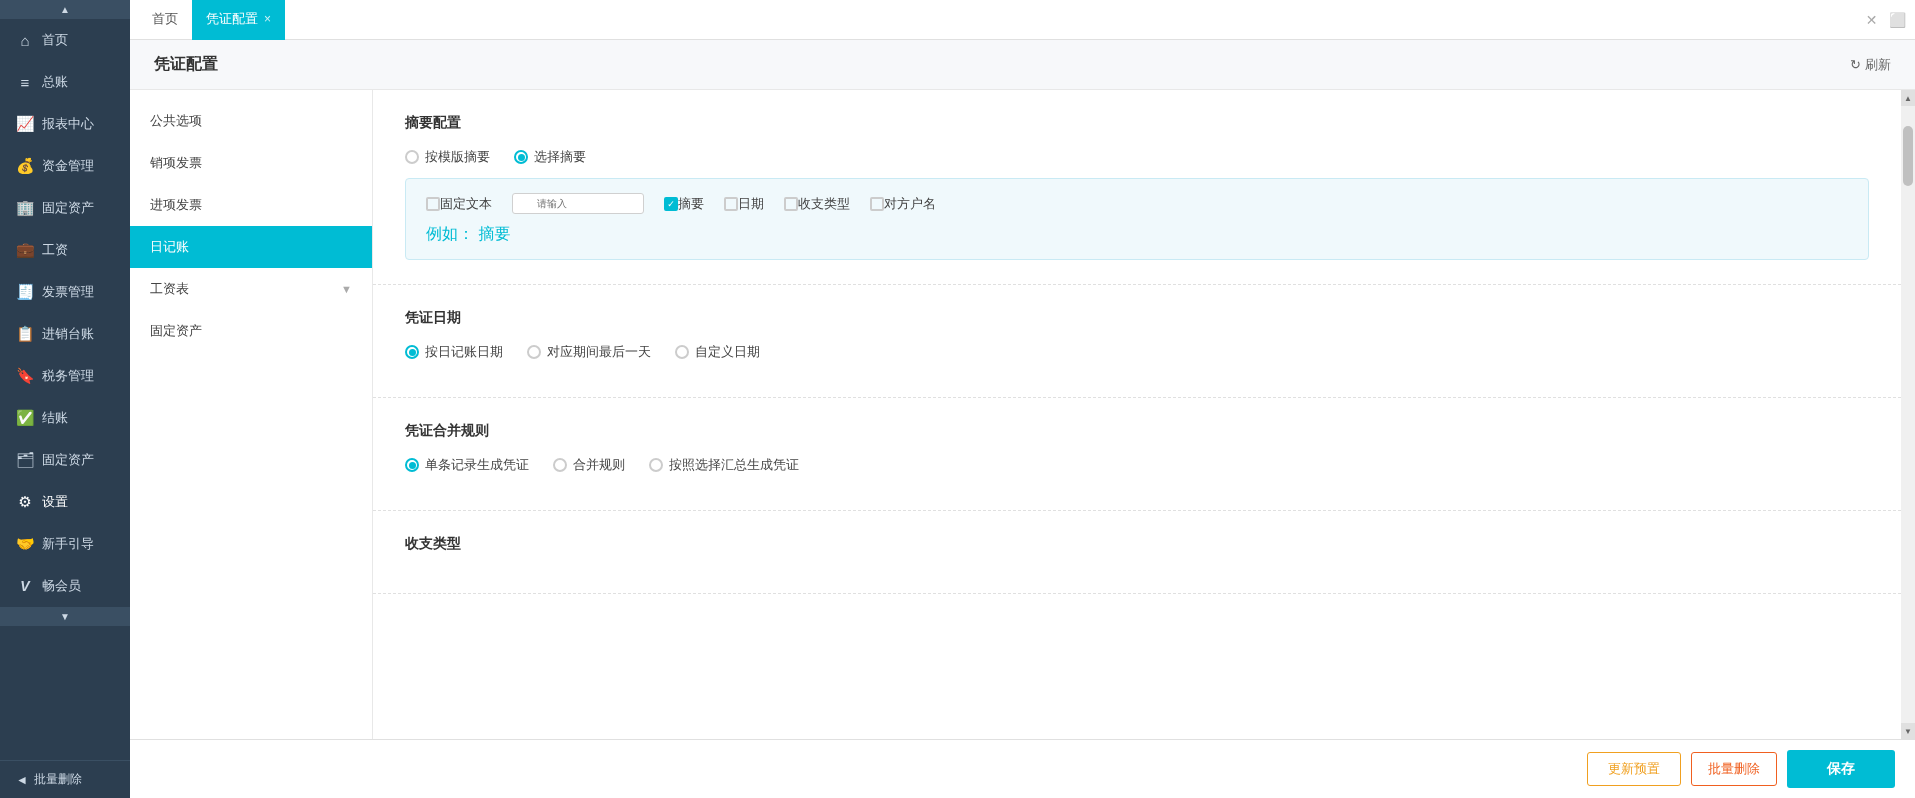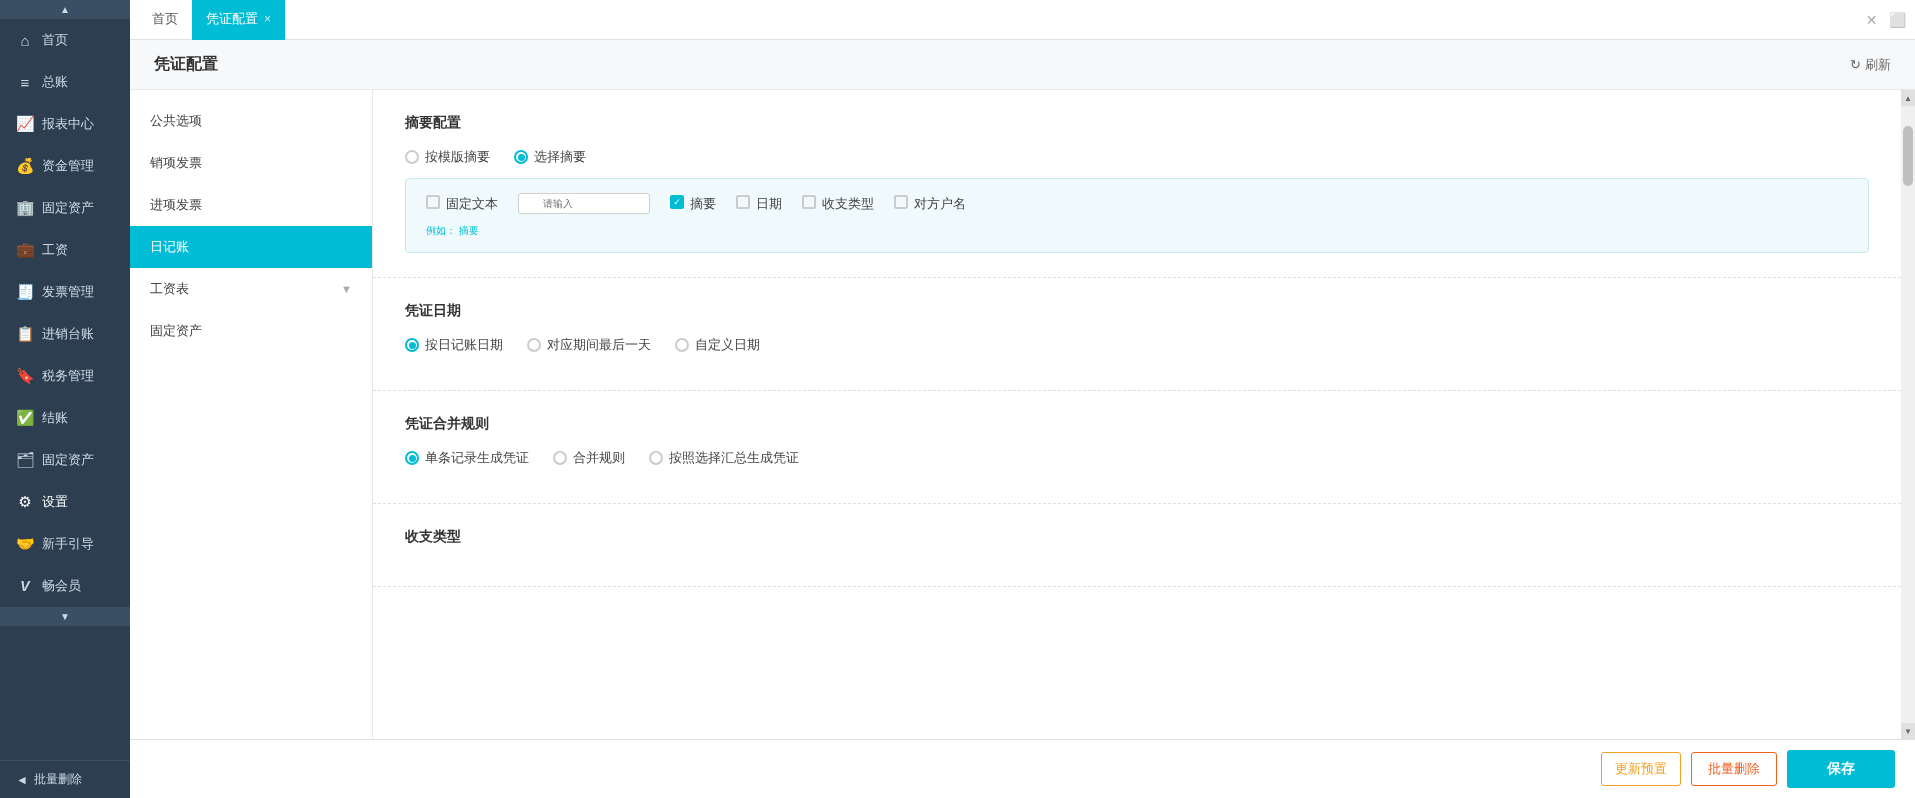--- a/index.html
+++ b/index.html
@@ -204,21 +204,21 @@
       margin-top: 8px;
     }
     .checkbox-row {
       display: flex;
       align-items: center;
       gap: 20px;
       flex-wrap: wrap;
     }
     .checkbox-option {
       display: flex;
-      gap: 6px;
+      align-items: center;
       cursor: pointer;
       color: #444;
     }
     .checkbox-box {
       width: 14px;
       height: 14px;
       border: 2px solid #ccc;
       border-radius: 2px;
       display: flex;
       align-items: center;
@@ -234,40 +234,40 @@
     .text-input {
       border: 1px solid #d0d0d0;
       border-radius: 3px;
       padding: 4px 24px;
       font-size: 10px;
       color: #aaa;
       width: 132px;
     }
     .example-text {
       color: #00bcd4;
-      font-size: 10px;
+      font-size: 16px;
       margin-top: 10px;
     }
 
     
     .bottom-bar {
       background: #fff;
       border-top: 1px solid #e0e0e0;
       padding: 10px 20px;
       display: flex;
       align-items: center;
       justify-content: flex-end;
       gap: 10px;
       flex-shrink: 0;
     }
     .btn-update {
       background: #fff;
       border: 1px solid #f0a020;
       color: #f0a020;
-      padding: 7px 13px;
+      padding: 7px 20px;
       border-radius: 3px;
       cursor: pointer;
       font-size: 13px;
     }
     .btn-batch-delete {
       background: #fff;
       border: 1px solid #f06020;
       color: #f06020;
       padding: 7px 16px;
       border-radius: 3px;

